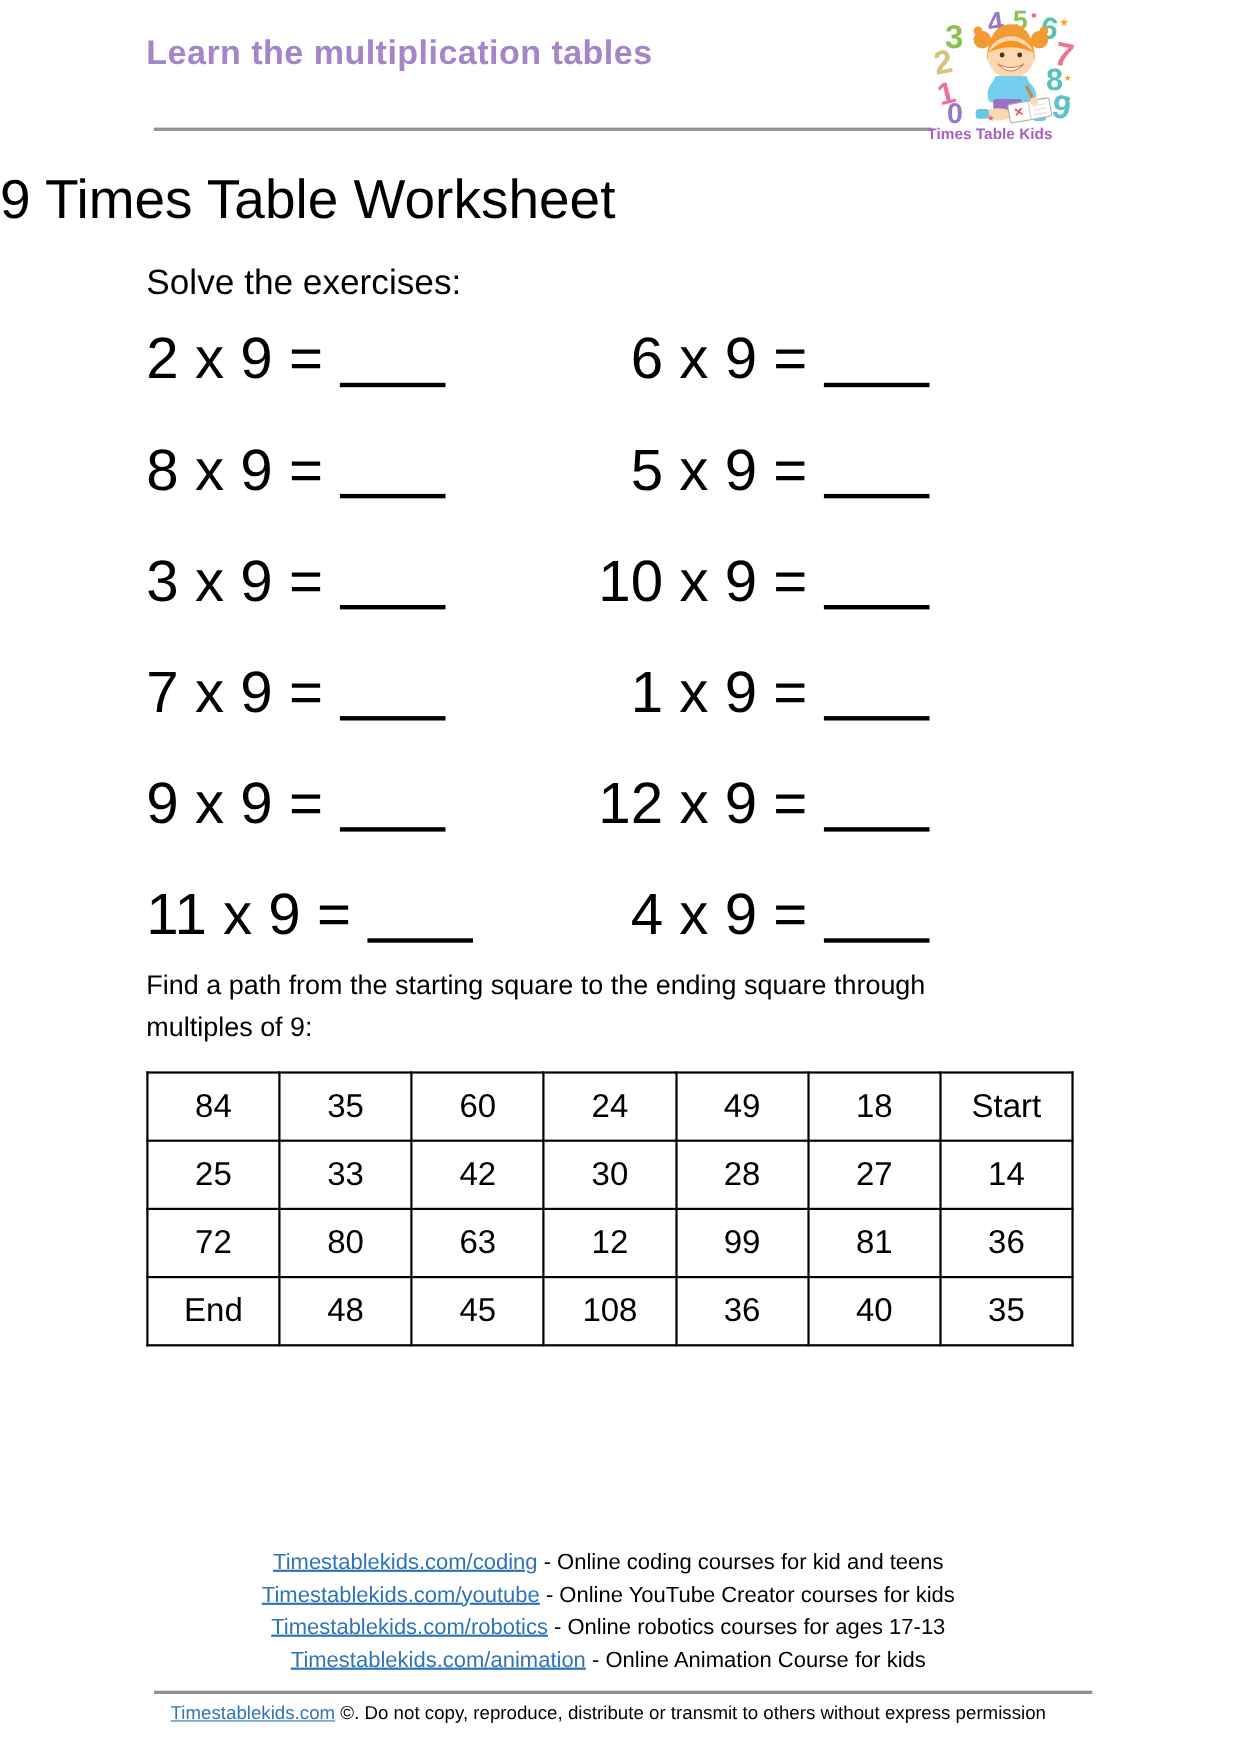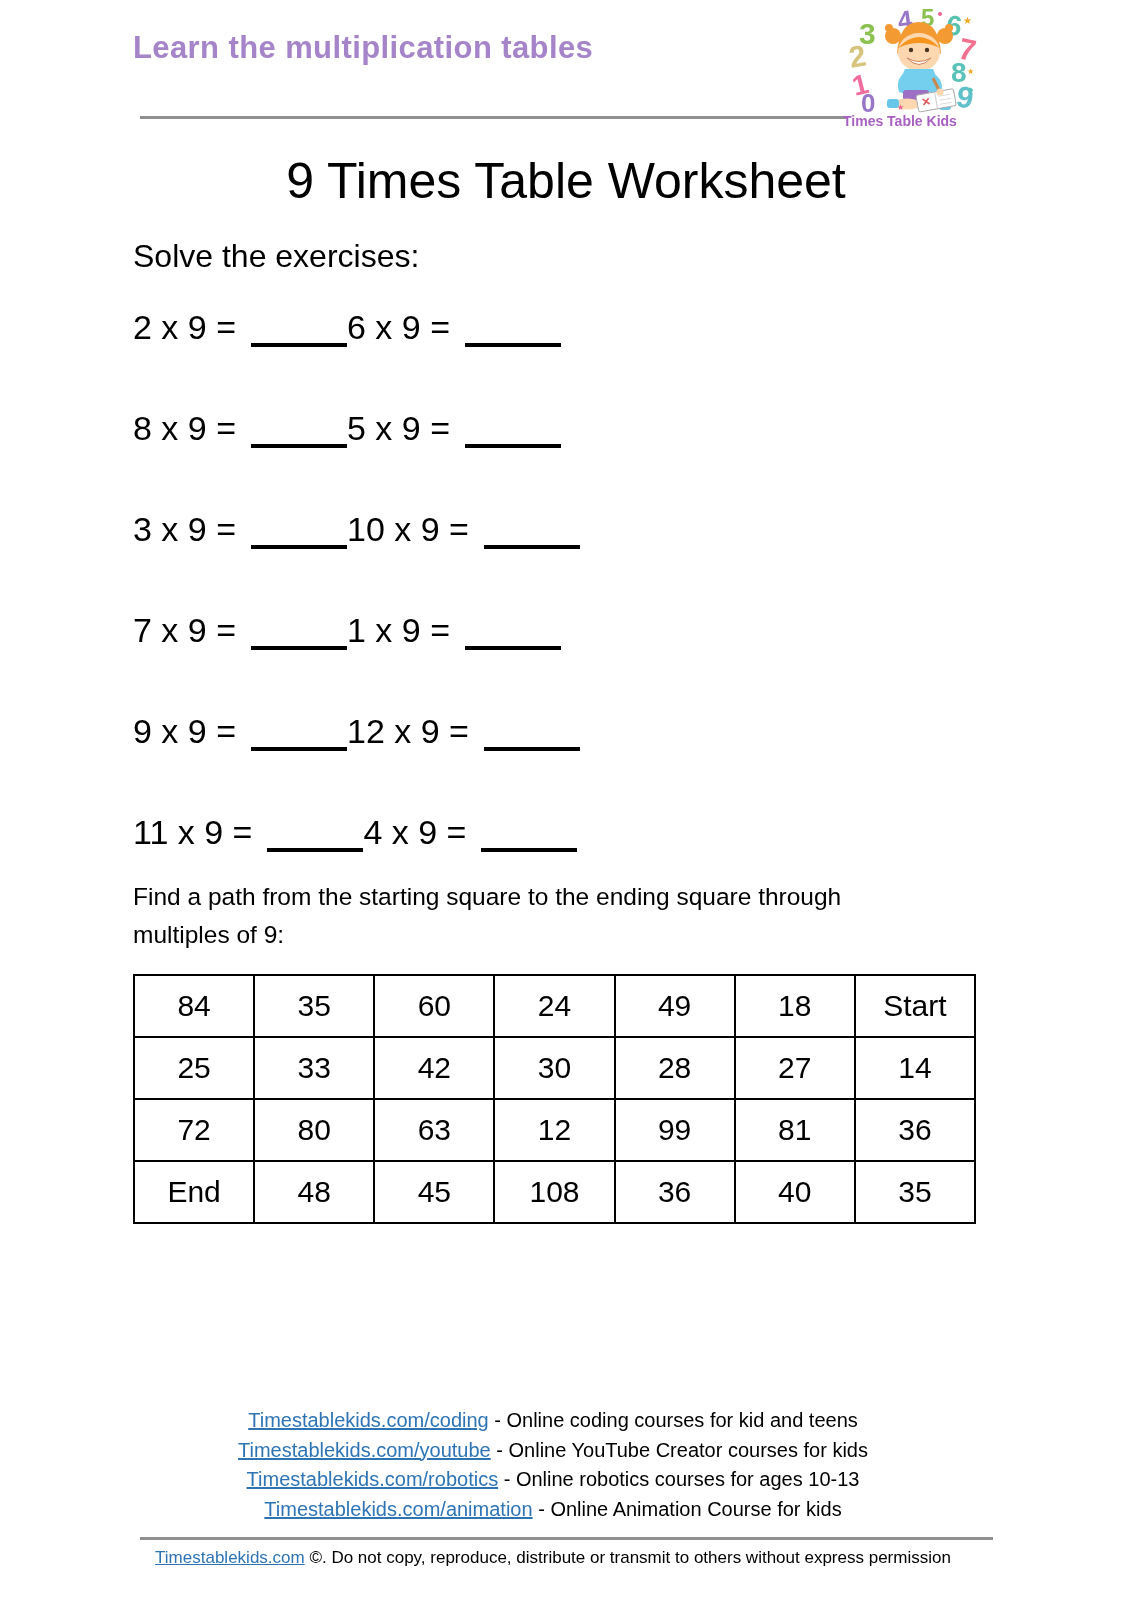--- a/index.html
+++ b/index.html
@@ -19,24 +19,24 @@
     position:absolute;left:133px;top:30px;font-size:31px;font-weight:700;
     color:var(--purple);letter-spacing:.4px;
   }
   .header-rule{position:absolute;left:140px;top:116px;width:707px;height:3px;background:var(--gray);}
   .logo{position:absolute;left:843px;top:4px;width:152px;height:110px;}
   .brand{
     position:absolute;left:843px;top:113px;width:152px;text-align:left;
     font-weight:700;font-size:14px;color:var(--brand);
   }
   
-  .doc-title{position:absolute;left:0;top:152px;width:100%;text-align:center;font-size:50px;}
+  .doc-title{position:absolute;left:0;top:152px;width:100%;font-size:50px;}
   .solve-heading{position:absolute;left:133px;top:238px;font-size:32px;}
   .exercise-list{position:absolute;left:133px;top:303px;width:712px;}
-  .ex-row{display:flex;height:48px;line-height:48px;margin-bottom:53px;font-size:34px;}
+  .ex-row{display:flex;justify-content:space-between;height:48px;line-height:48px;margin-bottom:53px;font-size:53px;}
   .ex-cell{white-space:nowrap;}
   .blank{display:inline-block;width:96px;border-bottom:4px solid #000;margin-left:15px;transform:translateY(8px);}
   
   .puzzle-instructions{position:absolute;left:133px;top:878px;width:790px;font-size:24.5px;line-height:38px;}
   .puzzle-table{position:absolute;left:133px;top:974px;width:843px;border-collapse:collapse;table-layout:fixed;border-radius:30px;}
   .puzzle-table td{border:2px solid #000;height:62px;text-align:center;font-size:30px;padding:0;}
   
   .footer-links{position:absolute;left:0;top:1406px;width:1106px;text-align:center;font-size:20px;line-height:29.5px;}
   .flink{color:var(--blue);text-decoration:underline;cursor:pointer;}
   .footer-rule{position:absolute;left:140px;top:1537px;width:853px;height:3px;background:var(--gray);}
@@ -169,21 +169,21 @@
           <td>36</td>
           <td>40</td>
           <td>35</td>
         </tr>
       </tbody>
   </table>
 
   <div class="footer-links">
       <div class="footer-line"><a class="flink" href="#">Timestablekids.com/coding</a><span class="fdesc"> - Online coding courses for kid and teens</span></div>
       <div class="footer-line"><a class="flink" href="#">Timestablekids.com/youtube</a><span class="fdesc"> - Online YouTube Creator courses for kids</span></div>
-      <div class="footer-line"><a class="flink" href="#">Timestablekids.com/robotics</a><span class="fdesc"> - Online robotics courses for ages 10-13</span></div>
+      <div class="footer-line"><a class="flink" href="#">Timestablekids.com/robotics</a><span class="fdesc"> - Online robotics courses for ages 17-13</span></div>
       <div class="footer-line"><a class="flink" href="#">Timestablekids.com/animation</a><span class="fdesc"> - Online Animation Course for kids</span></div>
     </div>
   <div class="footer-rule"></div>
   <div class="copyright">
     <a class="flink" href="#">Timestablekids.com</a><span> ©. Do not copy, reproduce, distribute or transmit to others without express permission</span>
   </div>
 
 </div>
 
 </body></html>

